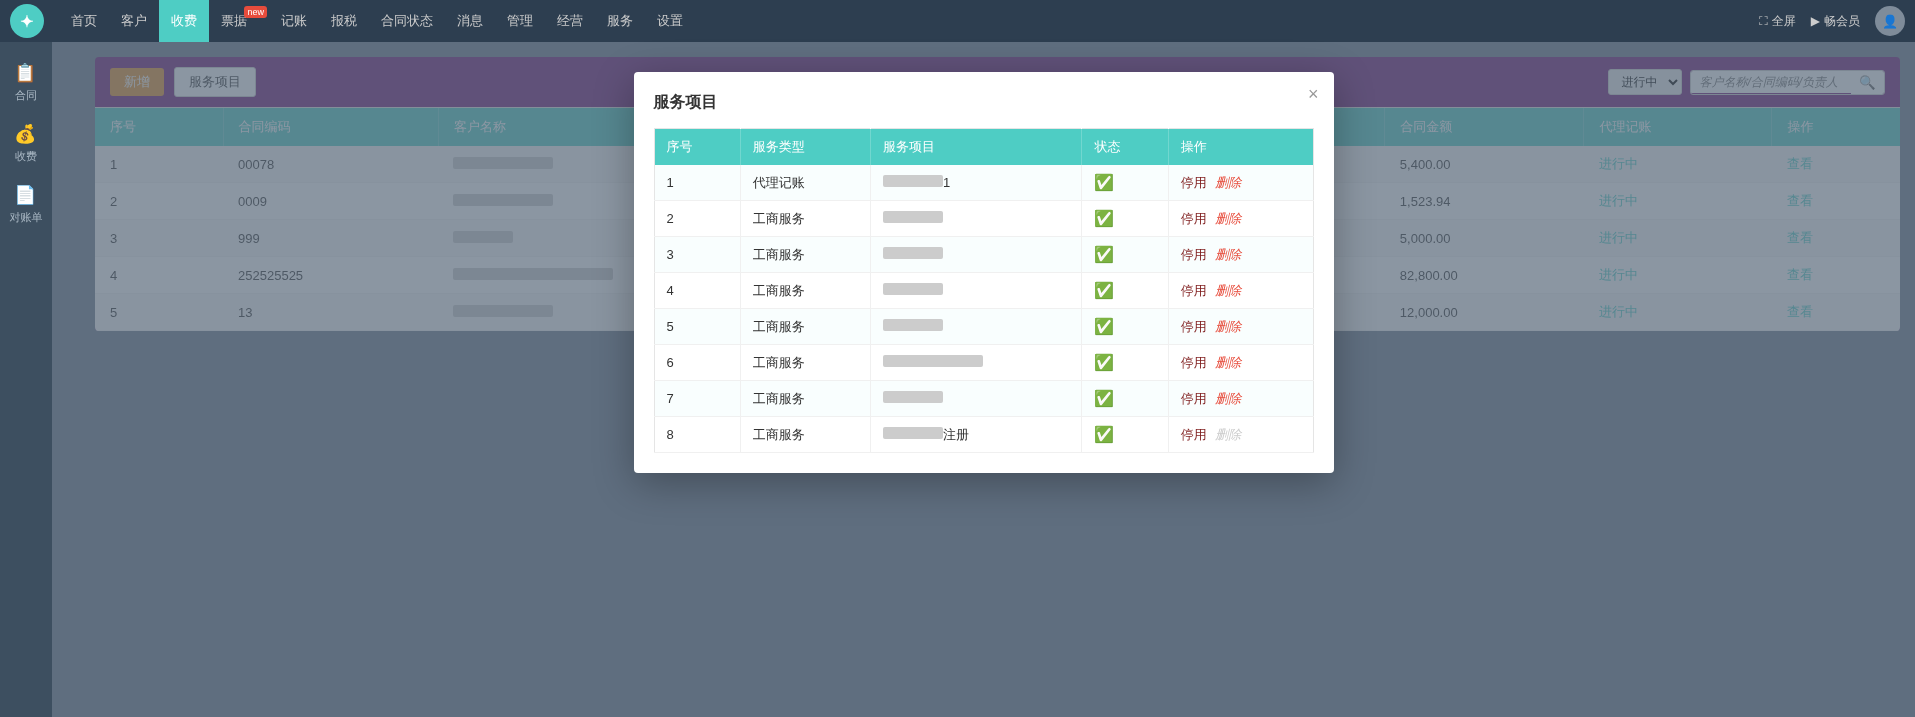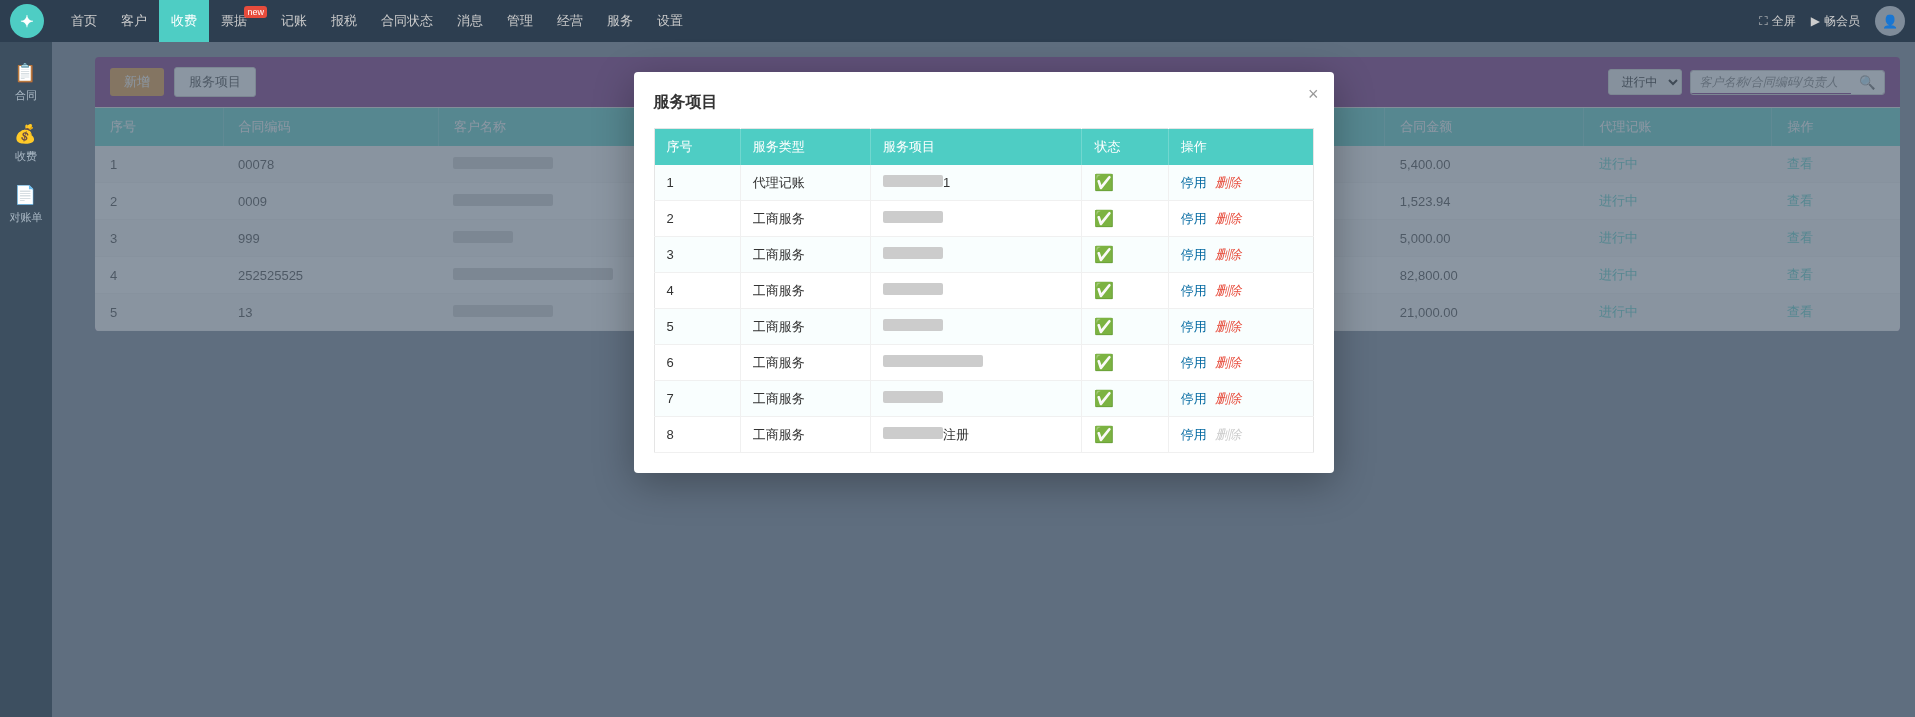--- a/index.html
+++ b/index.html
@@ -276,21 +276,21 @@
       font-size: 13px;
       color: #333;
       border-right: 1px solid #f0f0f0;
     }
     .modal-table tbody td:last-child { border-right: none; }
     .check-icon {
       color: #4ecdc4;
       font-size: 16px;
     }
     .btn-stop {
-      color: #0369a1;
+      color: #7f1d1d;
       cursor: pointer;
       margin-right: 5px;
     }
     .btn-delete {
       color: #e74c3c;
       cursor: pointer;
       font-style: italic;
     }
     .modal-scroll {
       max-height: 400px;
@@ -425,21 +425,21 @@
           <td>82,800.00</td>
           <td><span class="status-badge">进行中</span></td>
           <td><a class="action-link">查看</a></td>
         </tr>
         <tr>
           <td>5</td>
           <td>13</td>
           <td><span class="blurred blurred-md">&nbsp;</span></td>
           <td>小规模记账</td>
           <td>202303-202402</td>
-          <td>21,000.00</td>
+          <td>12,000.00</td>
           <td><span class="status-badge">进行中</span></td>
           <td><a class="action-link">查看</a></td>
         </tr>
       </tbody>
     </table>
   </div>
 </main>
 
 <div class="modal-overlay">
   <div class="modal">

